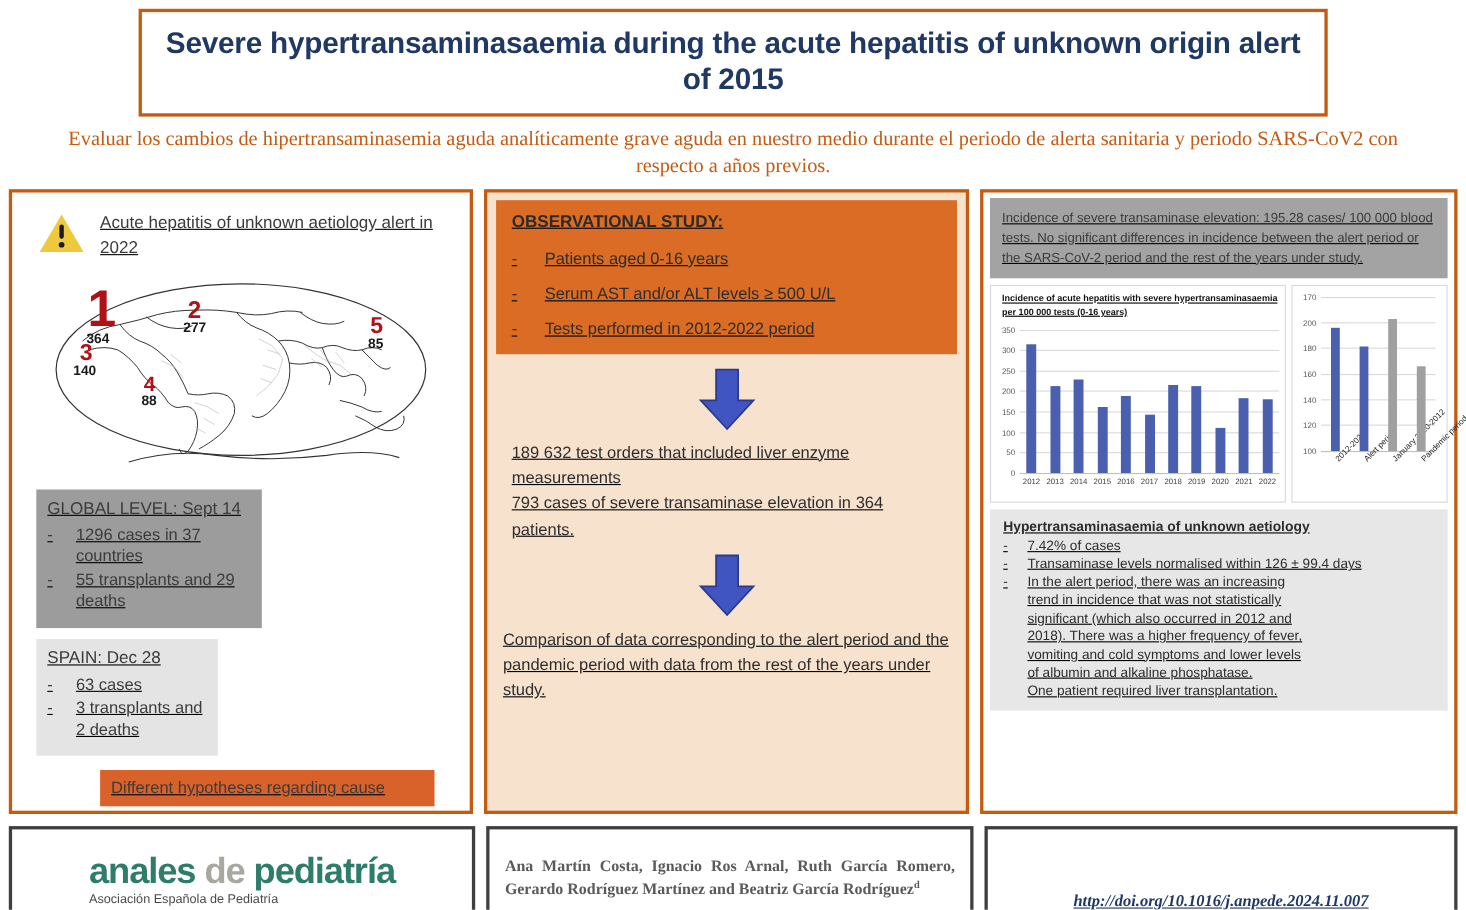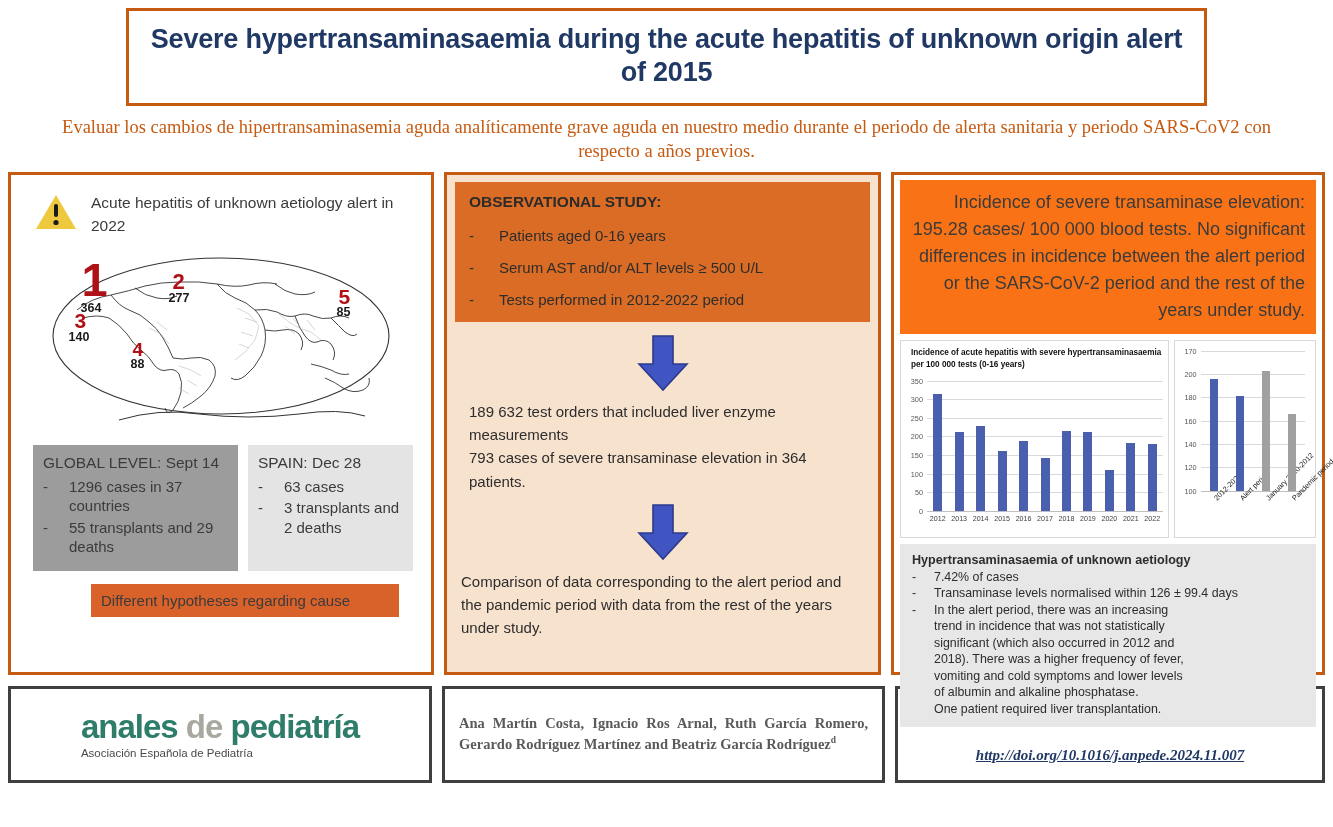--- a/index.html
+++ b/index.html
@@ -29,37 +29,37 @@
   .subtitle {
     color: #C55A11;
     font-family: "Liberation Serif", serif;
     font-size: 18.5px;
     text-align: center;
     line-height: 1.32;
     margin: 9px 28px 8px 28px;
   }
 
   
-  .columns { display: flex; gap: 10px; margin-top: 4px; height: 503px; }
+  .columns { display: flex; gap: 10px; margin-top: 4px; height: 568px; text-decoration: underline; }
   .col { position: relative; }
   .col-left   { width: 428px; border: 3px solid #C55A11; background: #fff; padding: 8px 10px; }
   .col-mid    { width: 447px; border: 3px solid #C55A11; background: #F7E2CE; padding: 7px 8px; }
   .col-right  { width: 434px; border: 3px solid #C55A11; background: #fff; padding: 5px 6px; }
 
   
   .alert-head { display: flex; align-items: flex-start; gap: 14px; padding: 8px 4px 0 14px; }
   .warn-icon { flex: 0 0 auto; margin-top: 2px; }
   .alert-head-text { color: #3b3b3b; font-size: 15.5px; line-height: 1.52; }
 
   .map-wrap { position: relative; width: 345px; height: 183px; margin: 10px auto 0 auto; }
   .map-wrap svg { position: absolute; inset: 0; }
   .map-num { position: absolute; color: #B01116; font-weight: bold; font-family: "Liberation Sans", sans-serif; }
   .map-cnt { position: absolute; color: #1a1a1a; font-size: 12.5px; font-weight: bold; }
 
-  .grey-boxes { display: flex; gap: 10px; margin: 14px 8px 0 12px; }
+  .grey-boxes { display: flex; gap: 10px; margin: 14px 8px 0 12px; flex-direction: column; }
   .box-dark  { background: #9C9C9C; width: 205px; padding: 9px 10px 12px 10px; }
   .box-light { background: #E4E4E4; width: 165px; padding: 9px 10px 12px 10px; }
   .box-title { font-size: 15.5px; color: #3b3b3b; margin-bottom: 5px; }
   .bl { display: flex; font-size: 15px; color: #3b3b3b; line-height: 1.3; margin-bottom: 2px; }
   .bl .dash { width: 26px; flex: 0 0 26px; }
   .hyp-bar {
     background: #D9622B; color: #3b3b3b; font-size: 15px;
     margin: 13px 22px 0 70px; padding: 8px 10px; text-align: left;
   }
 
@@ -67,21 +67,21 @@
   .obs-box { background: #DA6C25; padding: 10px 12px 14px 14px; }
   .obs-box h2 { font-size: 15.5px; color: #2b2b2b; line-height: 1.3; font-weight: bold; }
   .obs-li { display: flex; font-size: 15px; color: #2d2d2d; margin-top: 15px; }
   .obs-li .dash { width: 30px; flex: 0 0 30px; }
 
   .arrow-row { display: flex; justify-content: center; }
   .mid-para { font-size: 15px; color: #2d2d2d; line-height: 1.55; padding: 0 14px; }
   .mid-para2 { font-size: 15px; color: #2d2d2d; line-height: 1.55; padding: 0 6px; }
 
   
-  .inc-box { background: #f97316; padding: 9px 11px 10px 11px; font-size: 18px; color: #3b3b3b; line-height: 1.5; text-align: right; }
+  .inc-box { background: #a3a3a3; padding: 9px 11px 10px 11px; font-size: 12px; color: #3b3b3b; line-height: 1.5; }
   .charts { display: flex; gap: 5px; margin-top: 6px; }
   .chart-card { background: #fff; border: 1px solid #d8d8d8; position: relative; }
   .chart1 { width: 270px; height: 198px; }
   .chart2 { width: 143px; height: 198px; }
   .ch-title { font-size: 8.2px; font-weight: bold; color: #111; line-height: 1.5; padding: 6px 4px 0 10px; }
   .plot { position: absolute; }
   .ytick { position: absolute; font-size: 7.3px; color: #595959; text-align: right; }
   .xtick { position: absolute; font-size: 7.1px; color: #404040; text-align: center; }
   .gl { position: absolute; height: 1px; background: #d9d9d9; }
   .bar { position: absolute; bottom: 0; }

